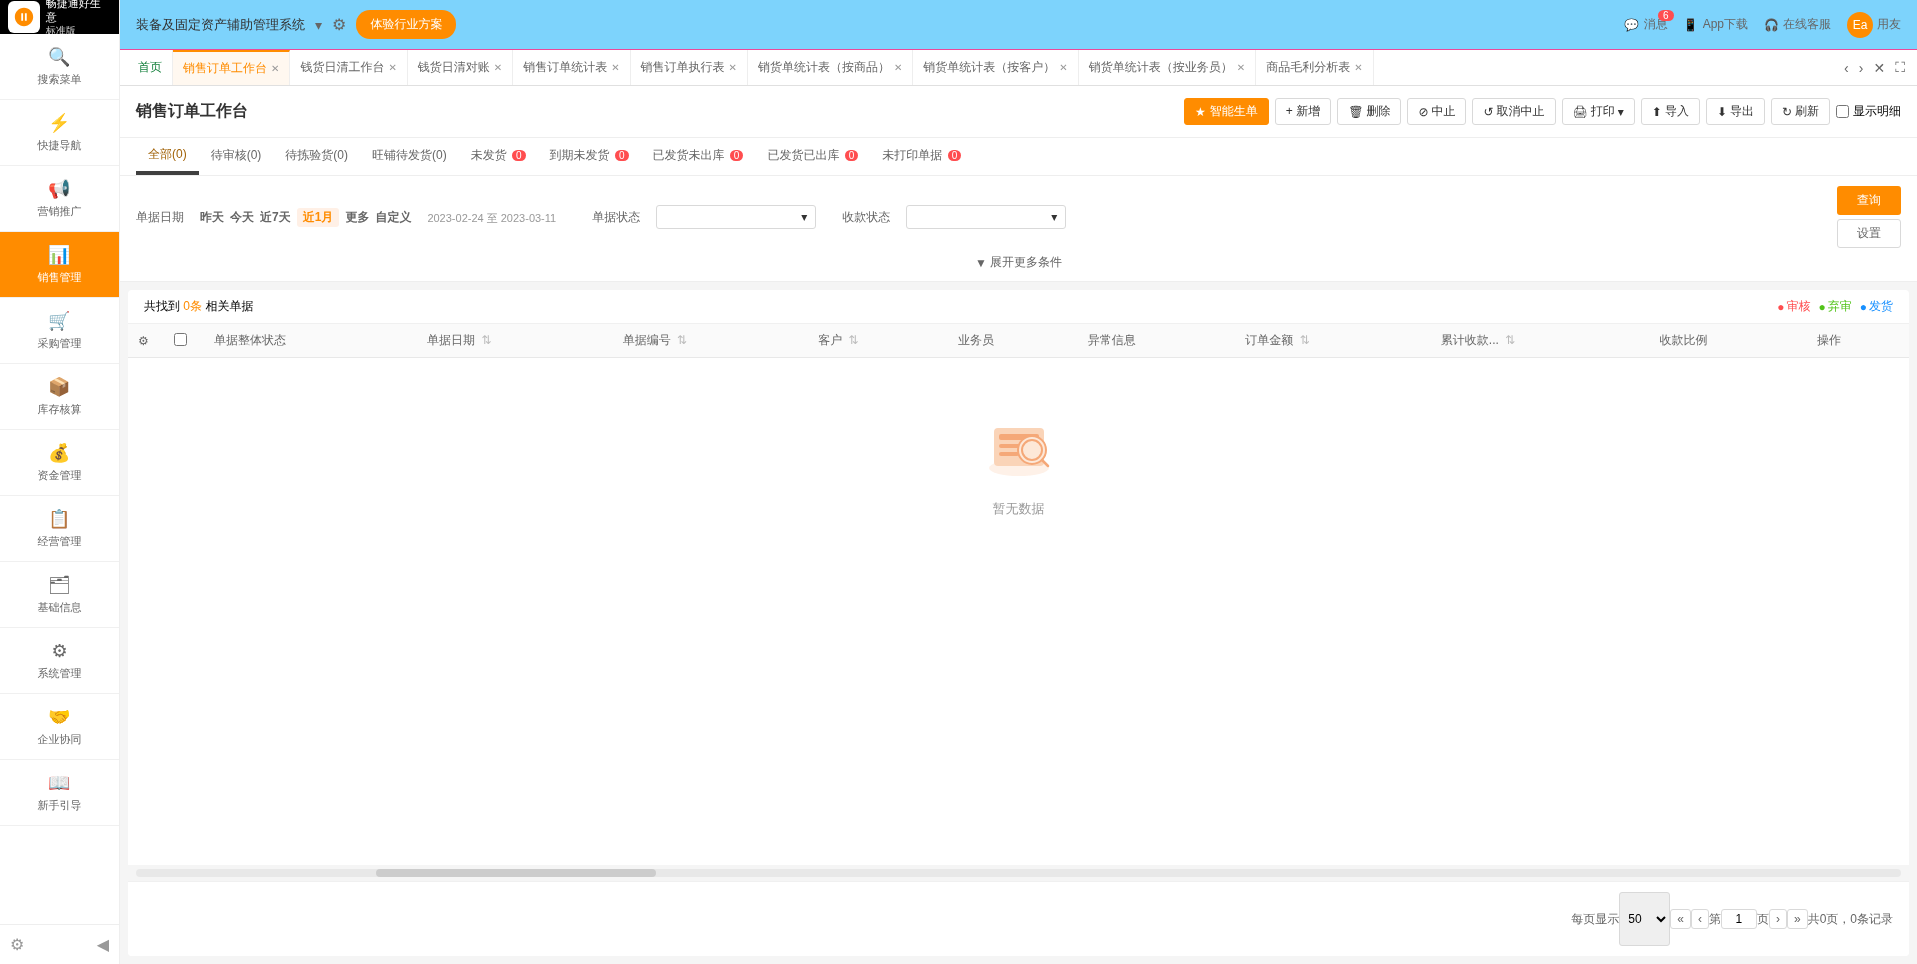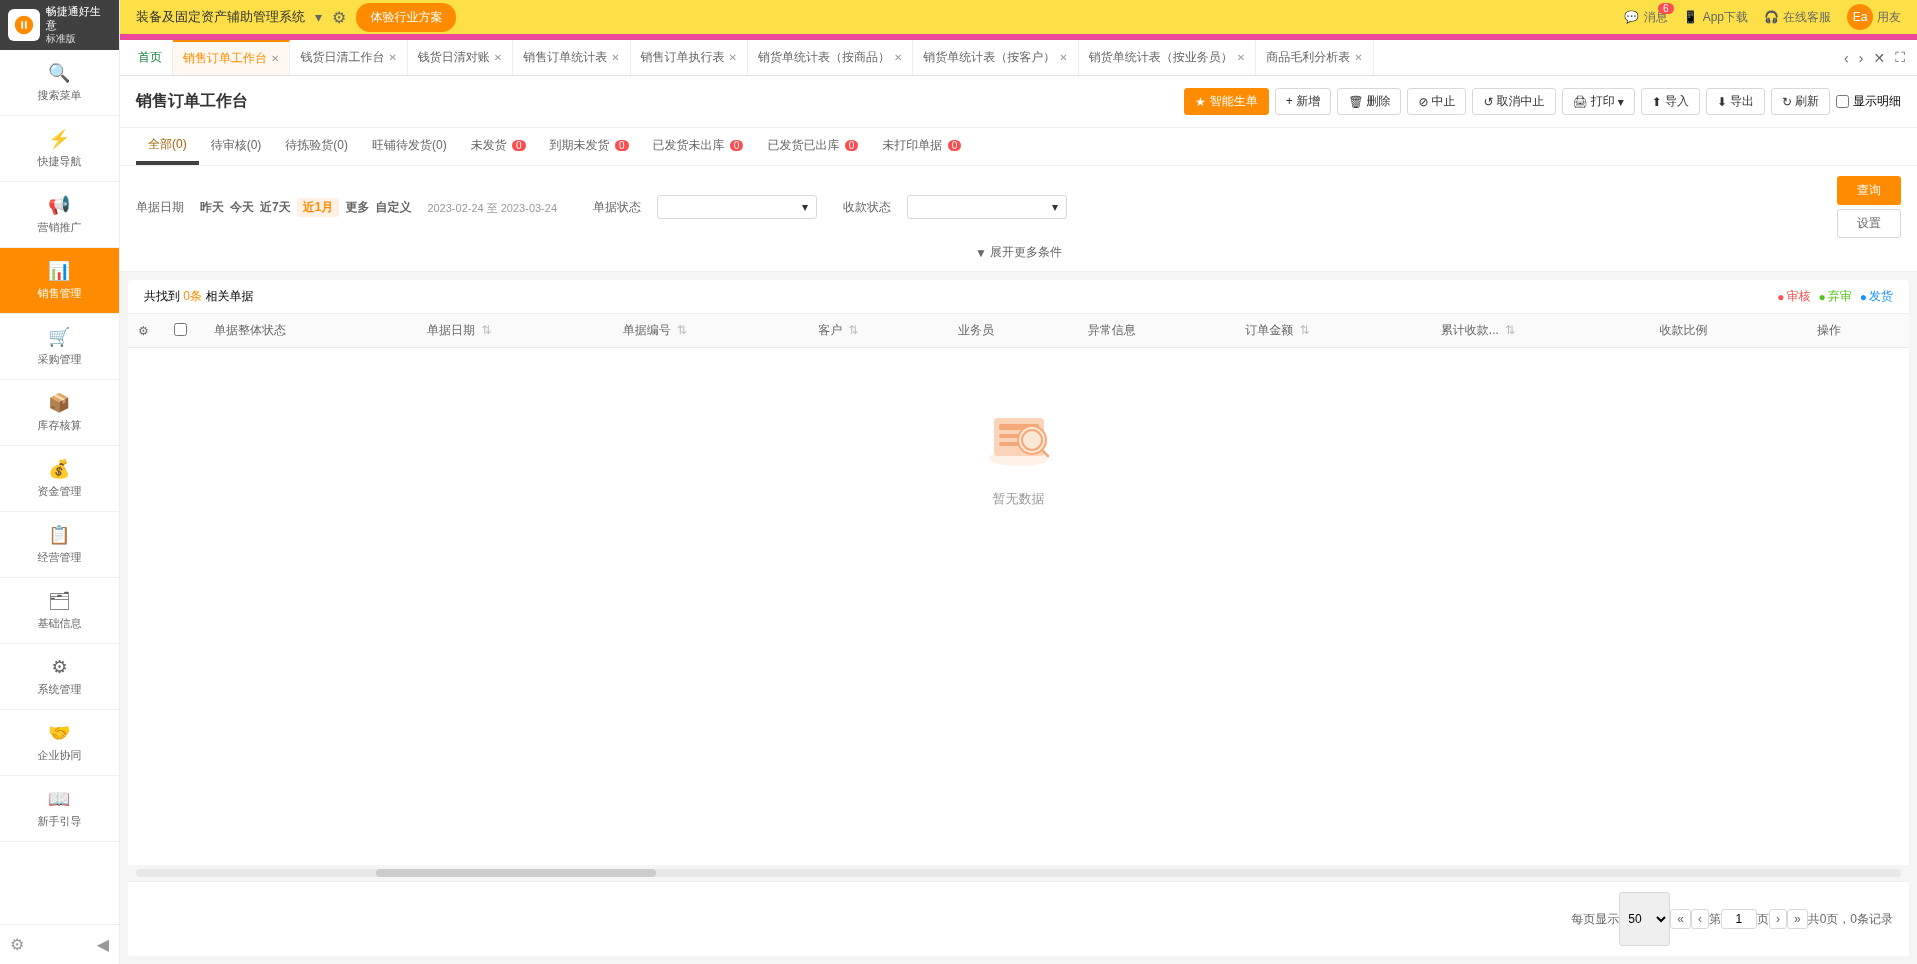--- a/index.html
+++ b/index.html
@@ -1,37 +1,37 @@
 <!DOCTYPE html>
 <html><head>
   <meta charset="utf-8">
   <style>
     * { margin: 0; padding: 0; box-sizing: border-box; }
     body { font-family: 'Microsoft YaHei', Arial, sans-serif; font-size: 12px; background: #f5f5f5; display: flex; height: 964px; overflow: hidden; }
 
     
     .sidebar { width: 120px; background: #fff; border-right: 1px solid #eee; display: flex; flex-direction: column; flex-shrink: 0; }
-    .sidebar-logo { background: #404040; color: #fff; padding: 8px; display: flex; align-items: center; gap: 6px; height: 50px; }
+    .sidebar-logo { background: #000000; color: #fff; padding: 8px; display: flex; align-items: center; gap: 6px; height: 34px; }
     .sidebar-logo-icon { width: 32px; height: 32px; background: #fff; border-radius: 6px; display: flex; align-items: center; justify-content: center; }
     .sidebar-logo-icon svg { width: 22px; height: 22px; }
     .sidebar-logo-text { font-size: 11px; line-height: 1.3; color: #fff; }
     .sidebar-logo-sub { font-size: 10px; color: rgba(255,255,255,0.8); }
     .sidebar-nav { flex: 1; overflow-y: auto; }
     .sidebar-item { display: flex; flex-direction: column; align-items: center; padding: 12px 6px; cursor: pointer; color: #666; border-bottom: 1px solid #f0f0f0; }
     .sidebar-item.active { background: #ff8c00; color: #fff; }
     .sidebar-item .icon { font-size: 18px; margin-bottom: 4px; }
     .sidebar-item .label { font-size: 11px; text-align: center; }
     .sidebar-bottom { padding: 10px; display: flex; justify-content: space-between; border-top: 1px solid #eee; }
     .sidebar-bottom-btn { color: #999; cursor: pointer; font-size: 16px; }
 
     
     .main { flex: 1; display: flex; flex-direction: column; overflow: hidden; }
 
     
-    .top-header { height: 40px; background: #fde047; border-bottom: 6px solid #ec4899; display: flex; align-items: center; padding: 0 16px; justify-content: space-between; }
+    .top-header { height: 50px; background: #7dd3fc; border-bottom: 1px solid #ec4899; display: flex; align-items: center; padding: 0 16px; justify-content: space-between; }
     .top-header-left { display: flex; align-items: center; gap: 10px; }
     .system-title { font-size: 13px; color: #333; }
     .dropdown-btn { border: none; background: none; cursor: pointer; color: #666; font-size: 14px; }
     .settings-btn { border: none; background: none; cursor: pointer; color: #666; font-size: 16px; }
     .experience-btn { background: #ff8c00; color: #fff; border: none; border-radius: 14px; padding: 6px 14px; cursor: pointer; font-size: 12px; }
     .top-header-right { display: flex; align-items: center; gap: 16px; }
     .header-right-item { display: flex; align-items: center; gap: 4px; color: #666; cursor: pointer; font-size: 12px; position: relative; }
     .badge { background: #ff4d4f; color: #fff; border-radius: 10px; padding: 0 4px; font-size: 10px; position: absolute; top: -6px; right: -6px; min-width: 16px; text-align: center; }
     .user-avatar { width: 26px; height: 26px; background: #ff8c00; border-radius: 50%; display: flex; align-items: center; justify-content: center; color: #fff; font-size: 12px; }
 
@@ -340,21 +340,21 @@
         <span class="filter-label">单据日期</span>
         <div class="filter-date-options">
           <span class="filter-date-opt">昨天</span>
           <span class="filter-date-opt">今天</span>
           <span class="filter-date-opt">近7天</span>
           <span class="filter-date-opt active-orange">近1月</span>
           <span class="filter-date-opt">更多</span>
           <span class="filter-date-opt">自定义</span>
         </div>
         <div>
-          <div class="filter-date-range">2023-02-24 至 2023-03-24</div>
+          <div class="filter-date-range">2023-02-24 至 2023-03-11</div>
         </div>
         <span class="filter-label" style="margin-left:20px;">单据状态</span>
         <div class="filter-select" style="min-width:160px;">
           <span></span>
           <span>▾</span>
         </div>
         <span class="filter-label" style="margin-left:10px;">收款状态</span>
         <div class="filter-select" style="min-width:160px;">
           <span></span>
           <span>▾</span>

